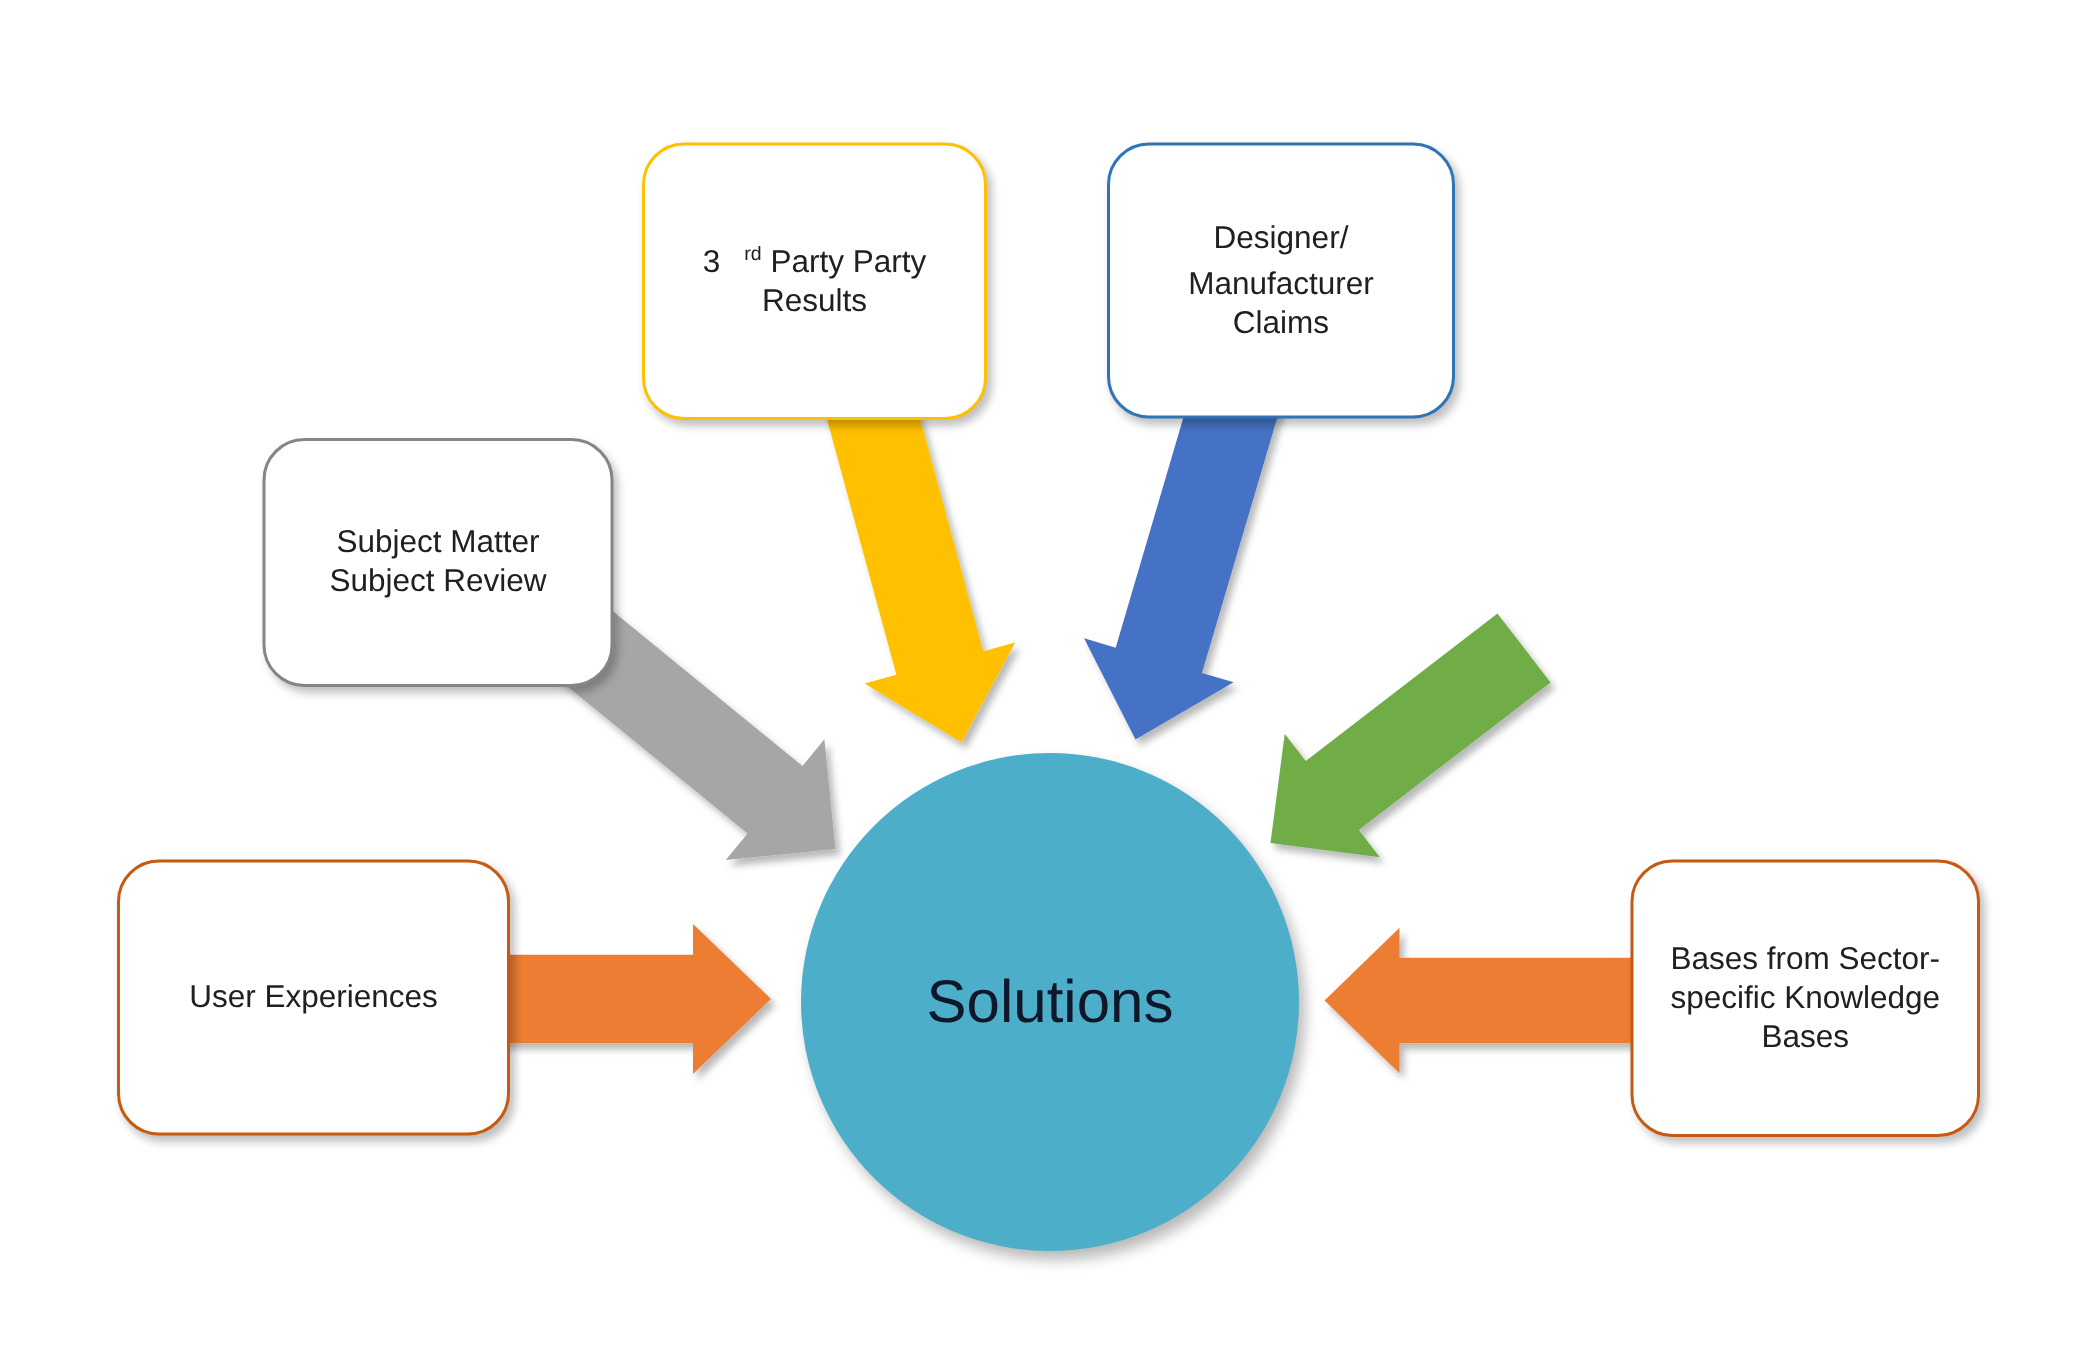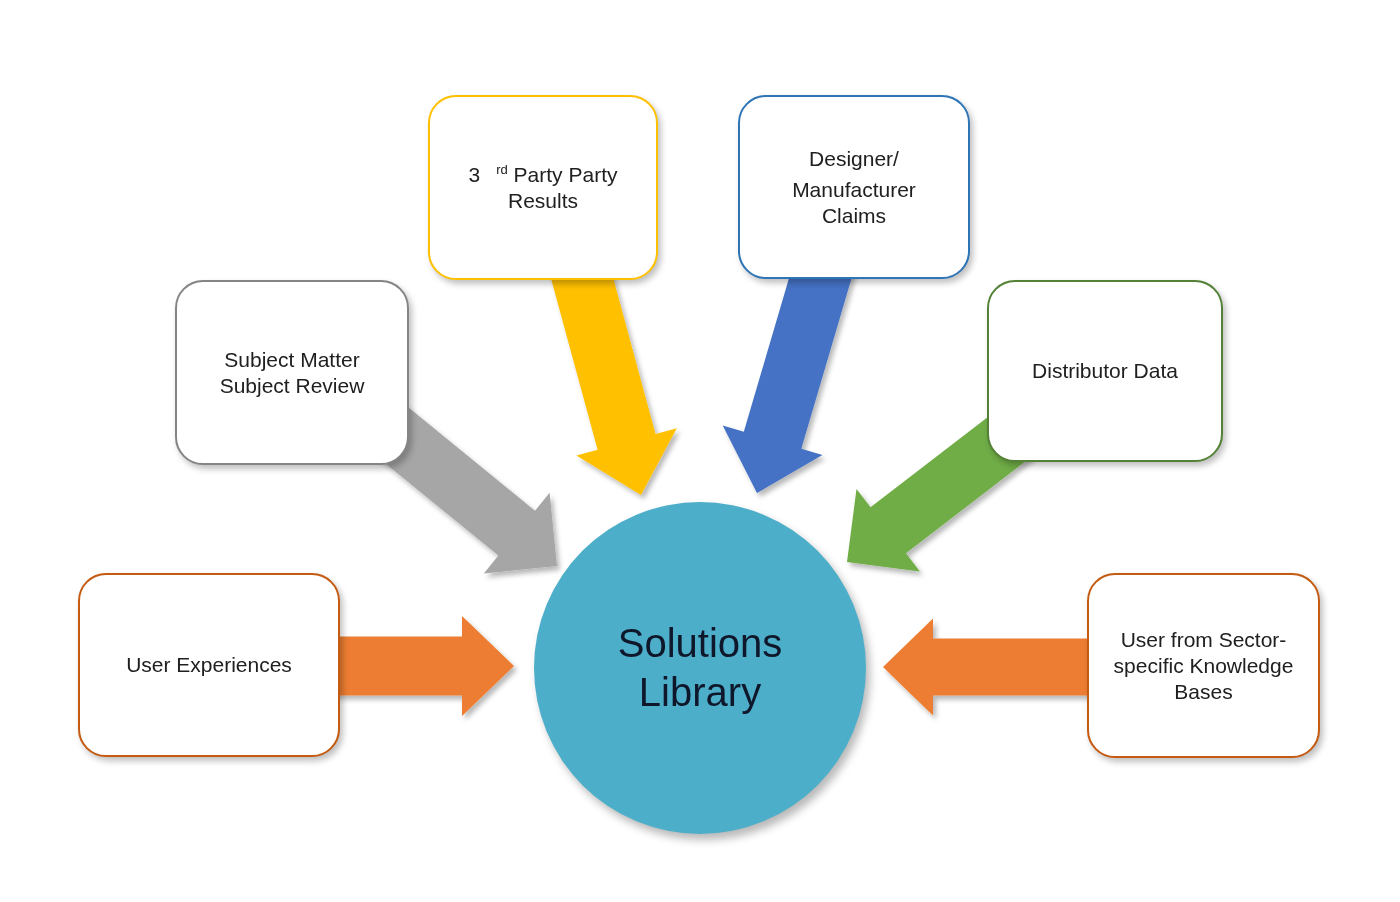--- a/index.html
+++ b/index.html
@@ -22,21 +22,21 @@
     text-align:center;
     font-size:21px; line-height:26px; color:#202020;
     box-shadow:3px 4px 6px rgba(0,0,0,0.25);
     padding:8px 14px;
   }
   .node .line { white-space:nowrap; }
   .node sup { font-size:13px; line-height:0; vertical-align:super;margin-left:16px; }
   .node[data-node-id="designer-manufacturer-claims"] .line:first-child { margin-bottom:5px; }
 
   
-  .n0 { left:175px;  top:280px; width:234px; height:185px; }
+  .n0 { left:175px;  top:292px; width:234px; height:166px; }
   .n1 { left:428px;  top:95px;  width:230px; height:185px; }
   .n2 { left:738px;  top:95px;  width:232px; height:184px; }
   .n3 { left:987px;  top:280px; width:236px; height:182px; }
   .n4 { left:78px;   top:573px; width:262px; height:184px; }
   .n5 { left:1087px; top:573px; width:233px; height:185px; }
 
   .center-circle {
     position:absolute; z-index:2;
     left:534px; top:502px; width:332px; height:332px;
     border-radius:50%;
@@ -79,36 +79,30 @@
         <div class="line"><span>Results</span></div>
       </div>
   </div>
   <div class="node n2" data-node="2" data-node-id="designer-manufacturer-claims" style="border-color: rgb(46, 117, 182);">
     <div class="node-text">
         <div class="line"><span>Designer/</span></div>
         <div class="line"><span>Manufacturer</span></div>
         <div class="line"><span>Claims</span></div>
       </div>
   </div>
-  <div class="node n3" data-node="3" data-node-id="distributor-data" style="border-color: rgb(83, 129, 53);">
-    <div class="node-text">
-        <div class="line"><span>Distributor Data</span></div>
-      </div>
-  </div>
   <div class="node n4" data-node="4" data-node-id="user-experiences" style="border-color: rgb(197, 90, 17);">
     <div class="node-text">
         <div class="line"><span>User Experiences</span></div>
       </div>
   </div>
   <div class="node n5" data-node="5" data-node-id="data-from-sector-specific-knowledge-bases" style="border-color: rgb(197, 90, 17);">
     <div class="node-text">
-        <div class="line"><span>User from Sector-</span></div>
+        <div class="line"><span>Bases from Sector-</span></div>
         <div class="line"><span>specific Knowledge</span></div>
         <div class="line"><span>Bases</span></div>
       </div>
   </div>
 
   <div class="center-circle" style="background: rgb(77, 174, 202); color: #0f172a;">
     <div class="circle-line">Solutions</div>
-    <div class="circle-line">Library</div>
   </div>
 
 </div>
 
 </body></html>

